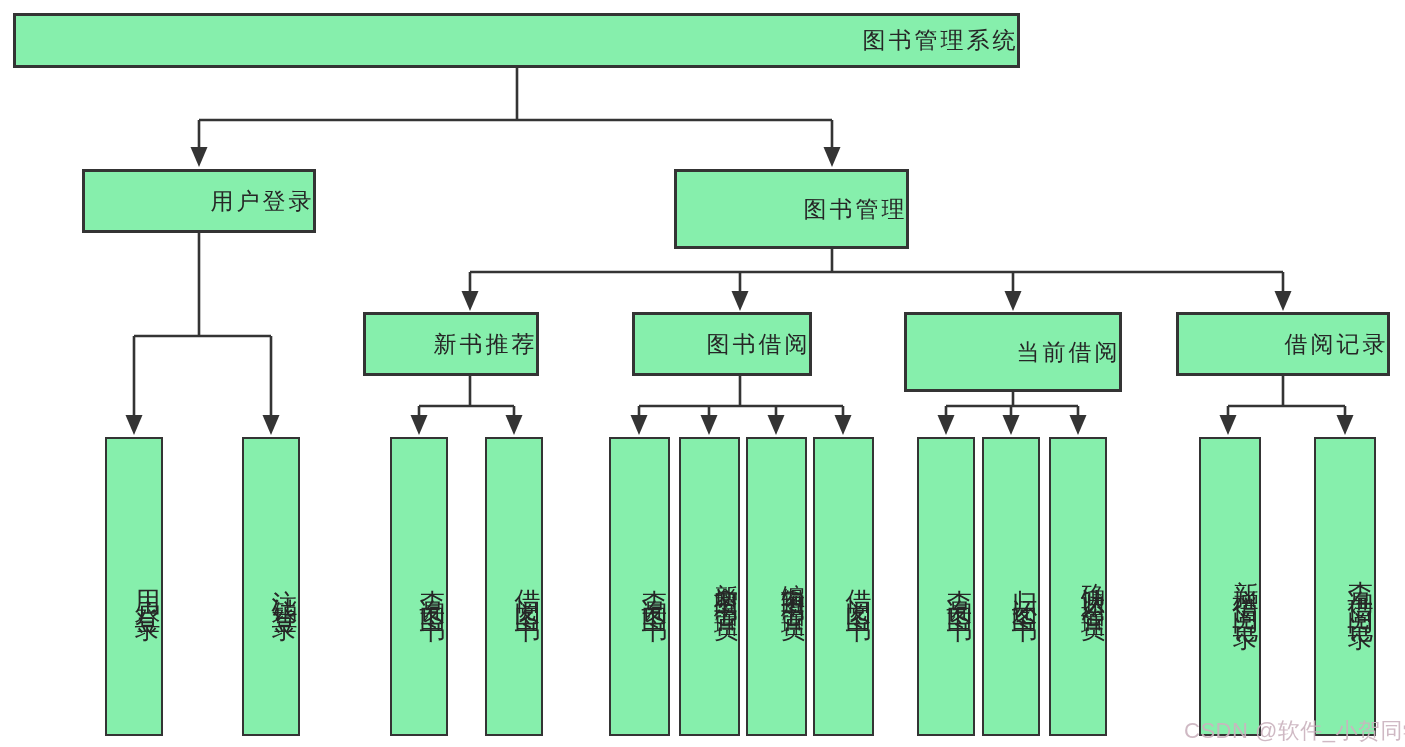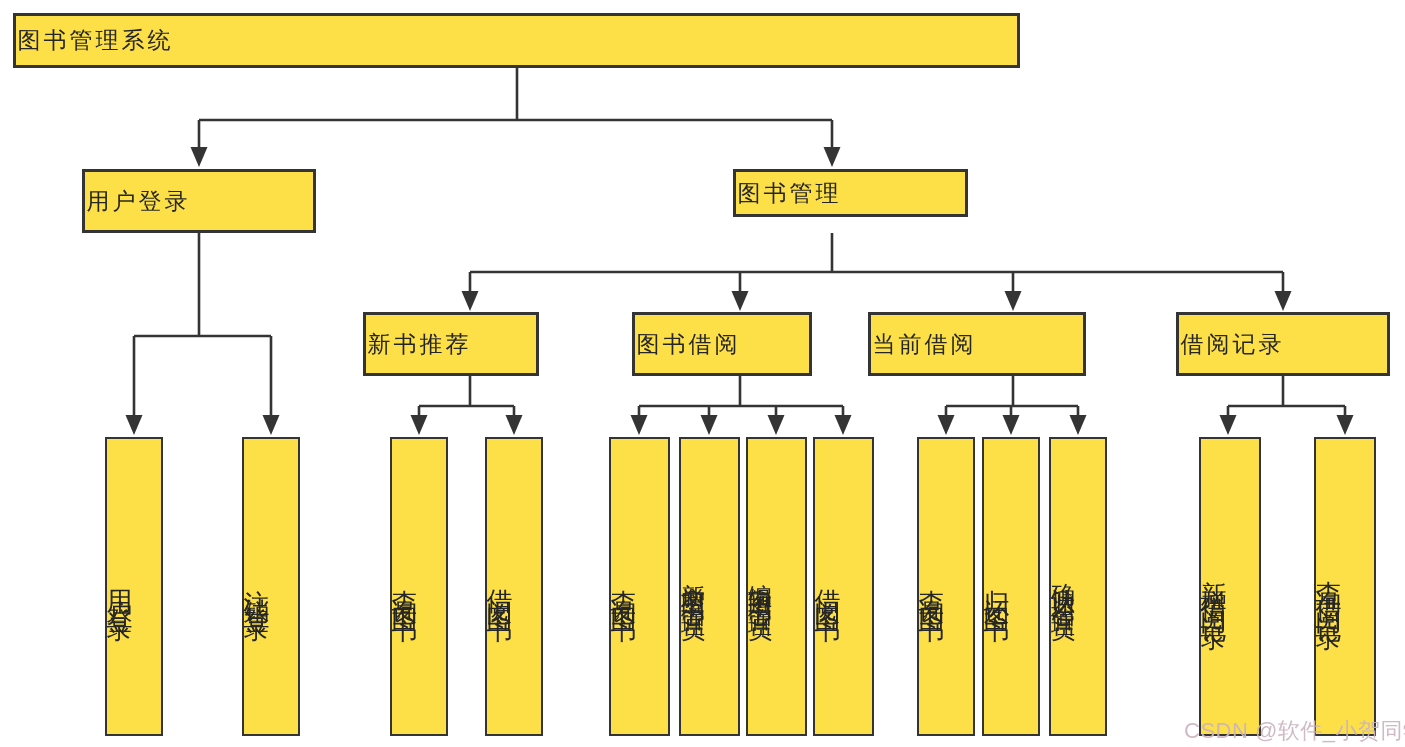--- a/index.html
+++ b/index.html
@@ -14,24 +14,24 @@
     width:1405px;height:747px;
     background:var(--background);
     font-family:"Liberation Sans","DejaVu Sans",sans-serif;
     overflow:hidden;
   }
   svg.connectors{position:absolute;left:0;top:0;}
   svg.connectors .lines{stroke:var(--line);stroke-width:2.6;fill:none;}
   svg.connectors .arrows{fill:var(--line);stroke:none;}
   .box{
     position:absolute;
-    background:#fde047;
+    background:#86efac;
     border:3px solid var(--line);
     box-sizing:border-box;
-    display:flex;align-items:center;justify-content:flex-start;
+    display:flex;align-items:center;justify-content:flex-end;
     color:var(--text);
   }
   .leaf{border-width:2.5px;}
   .h-label{
     font-size:23px;
     letter-spacing:3px;
     white-space:nowrap;
     transform:translateX(1.5px); 
   }
   .v-label{
@@ -95,31 +95,31 @@
     </g>
   </svg>
 
   <div class="box" style="left:13px;top:13px;width:1007px;height:55px">
     <span class="h-label">图书管理系统</span>
   </div>
 
   <div class="box" style="left:82px;top:169px;width:234px;height:64px">
     <span class="h-label">用户登录</span>
   </div>
-  <div class="box" style="left:733px;top:169px;width:235px;height:48px">
+  <div class="box" style="left:674px;top:169px;width:235px;height:80px">
     <span class="h-label">图书管理</span>
   </div>
 
   <div class="box" style="left:363px;top:312px;width:176px;height:64px">
     <span class="h-label">新书推荐</span>
   </div>
   <div class="box" style="left:632px;top:312px;width:180px;height:64px">
     <span class="h-label">图书借阅</span>
   </div>
-  <div class="box" style="left:868px;top:312px;width:218px;height:64px">
+  <div class="box" style="left:904px;top:312px;width:218px;height:80px">
     <span class="h-label">当前借阅</span>
   </div>
   <div class="box" style="left:1176px;top:312px;width:214px;height:64px">
     <span class="h-label">借阅记录</span>
   </div>
 
   <div class="box leaf" style="left:105px;top:437px;width:58px;height:299px">
     <span class="v-label">用户登录</span>
   </div>
   <div class="box leaf" style="left:242px;top:437px;width:58px;height:299px">

